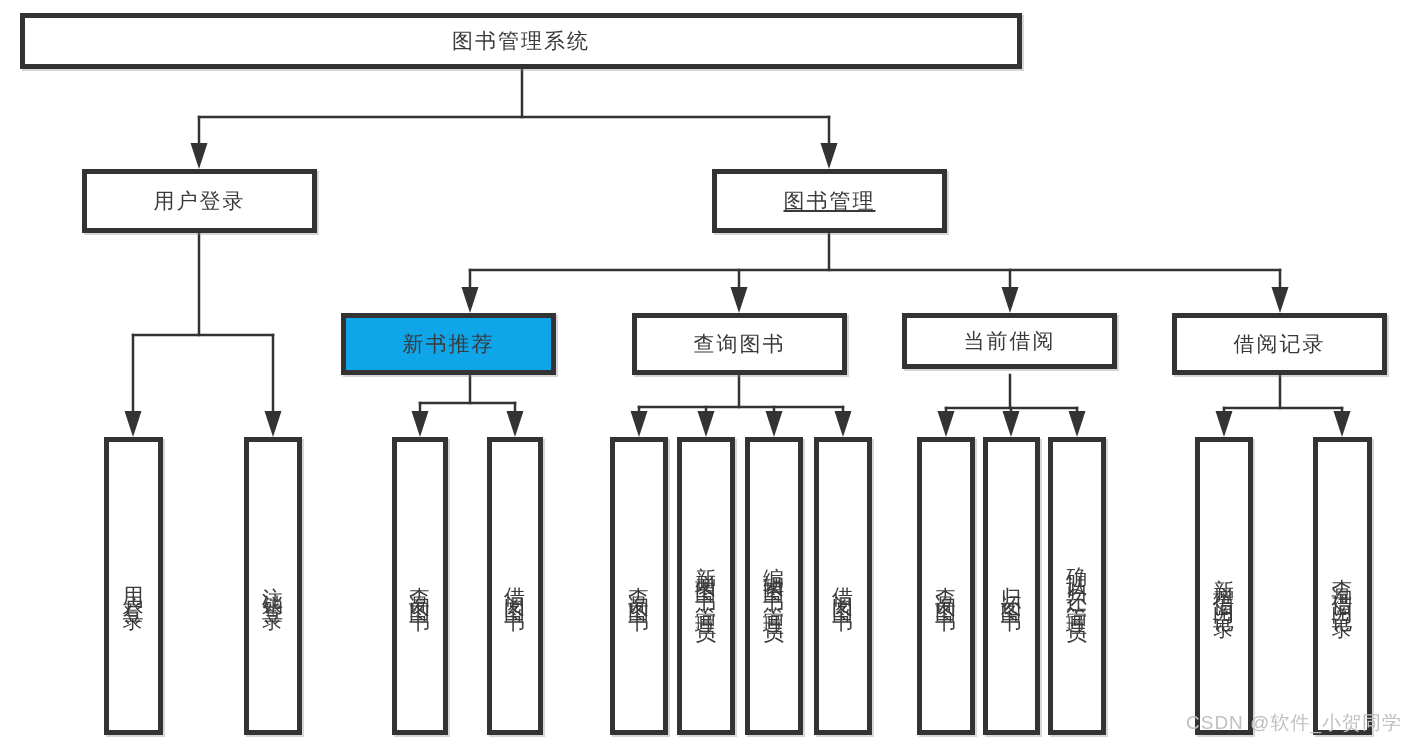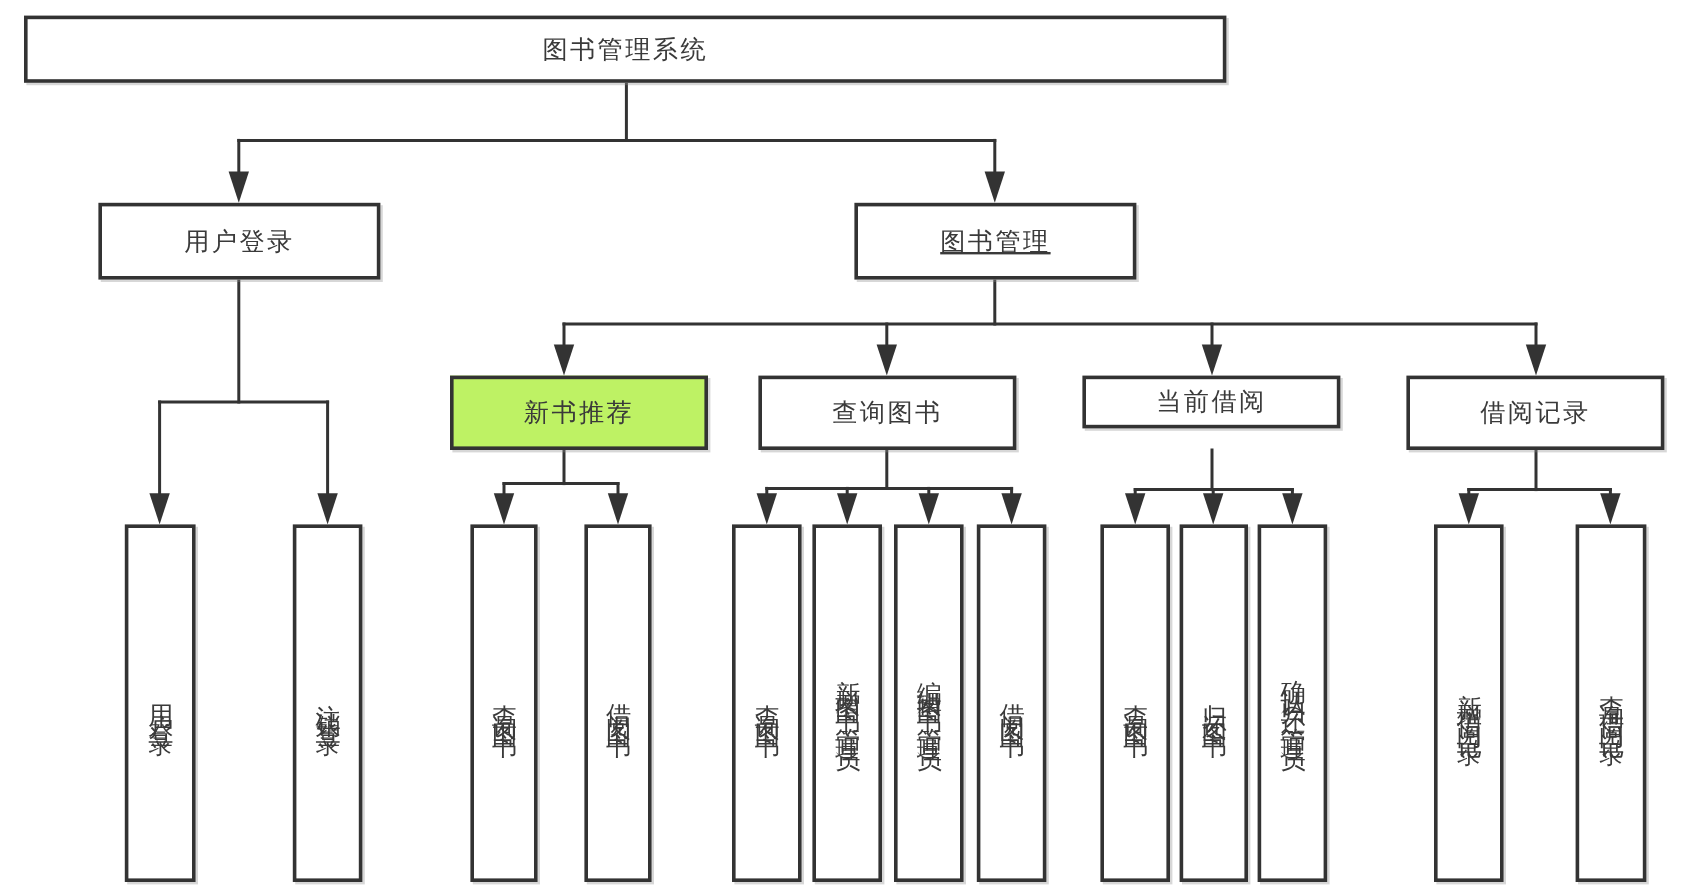--- a/index.html
+++ b/index.html
@@ -13,21 +13,21 @@
   }
   svg.connectors {
     position: absolute;
     left: 0; top: 0;
     width: 1405px; height: 747px;
   }
   .node {
     position: absolute;
     box-sizing: border-box;
     background: #ffffff;
-    border: 3px solid #6d28d9;
+    border: 5px solid #6d28d9;
     box-shadow: 2px 2px 0 rgba(140,140,140,0.35);
     display: flex;
     align-items: center;
     justify-content: center;
     color: #3a3a3a;
   }
   .node.h span {
     font-size: 21px;
     letter-spacing: 2px;
     white-space: nowrap;
@@ -125,27 +125,27 @@
   <div id="nodes">
       <div class="node h" style="left: 20px; top: 13px; width: 1002px; height: 56px; border-color: rgb(51, 51, 51); background: rgb(255, 255, 255);">
         <span style="color: rgb(58, 58, 58);">图书管理系统</span>
       </div>
       <div class="node h" style="left: 82px; top: 169px; width: 235px; height: 64px; border-color: rgb(51, 51, 51); background: rgb(255, 255, 255);">
         <span style="color: rgb(58, 58, 58);">用户登录</span>
       </div>
       <div class="node h" style="left: 712px; top: 169px; width: 235px; height: 64px; border-color: rgb(51, 51, 51); background: rgb(255, 255, 255); text-decoration: underline;">
         <span style="color: rgb(58, 58, 58);">图书管理</span>
       </div>
-      <div class="node h" style="left: 375px; top: 313px; width: 215px; height: 62px; border-color: rgb(51, 51, 51); background: #bef264;">
+      <div class="node h" style="left: 341px; top: 313px; width: 215px; height: 62px; border-color: rgb(51, 51, 51); background: #0ea5e9;">
         <span style="color: rgb(58, 58, 58);">新书推荐</span>
       </div>
       <div class="node h" style="left: 632px; top: 313px; width: 215px; height: 62px; border-color: rgb(51, 51, 51); background: rgb(255, 255, 255);">
         <span style="color: rgb(58, 58, 58);">查询图书</span>
       </div>
-      <div class="node h" style="left: 902px; top: 313px; width: 215px; height: 44px; border-color: rgb(51, 51, 51); background: rgb(255, 255, 255);">
+      <div class="node h" style="left: 902px; top: 313px; width: 215px; height: 56px; border-color: rgb(51, 51, 51); background: rgb(255, 255, 255);">
         <span style="color: rgb(58, 58, 58);">当前借阅</span>
       </div>
       <div class="node h" style="left: 1172px; top: 313px; width: 215px; height: 62px; border-color: rgb(51, 51, 51); background: rgb(255, 255, 255);">
         <span style="color: rgb(58, 58, 58);">借阅记录</span>
       </div>
       <div class="node v" style="left: 104px; top: 437px; width: 59px; height: 298px; border-color: rgb(51, 51, 51); background: rgb(255, 255, 255);">
         <span style="color: rgb(58, 58, 58);">用户登录</span>
       </div>
       <div class="node v" style="left: 244px; top: 437px; width: 58px; height: 298px; border-color: rgb(51, 51, 51); background: rgb(255, 255, 255);">
         <span style="color: rgb(58, 58, 58);">注销登录</span>
@@ -177,13 +177,14 @@
       <div class="node v" style="left: 1048px; top: 437px; width: 58px; height: 298px; border-color: rgb(51, 51, 51); background: rgb(255, 255, 255);">
         <span style="color: rgb(58, 58, 58);">确认归还（管理员）</span>
       </div>
       <div class="node v" style="left: 1195px; top: 437px; width: 58px; height: 298px; border-color: rgb(51, 51, 51); background: rgb(255, 255, 255);">
         <span style="color: rgb(58, 58, 58);">新增借阅记录</span>
       </div>
       <div class="node v" style="left: 1313px; top: 437px; width: 59px; height: 298px; border-color: rgb(51, 51, 51); background: rgb(255, 255, 255);">
         <span style="color: rgb(58, 58, 58);">查询借阅记录</span>
       </div>
     </div>
+  <div class="watermark" style="color: rgb(191, 191, 193);">CSDN @软件_小贺同学</div>
 </div>
 
 </body></html>

